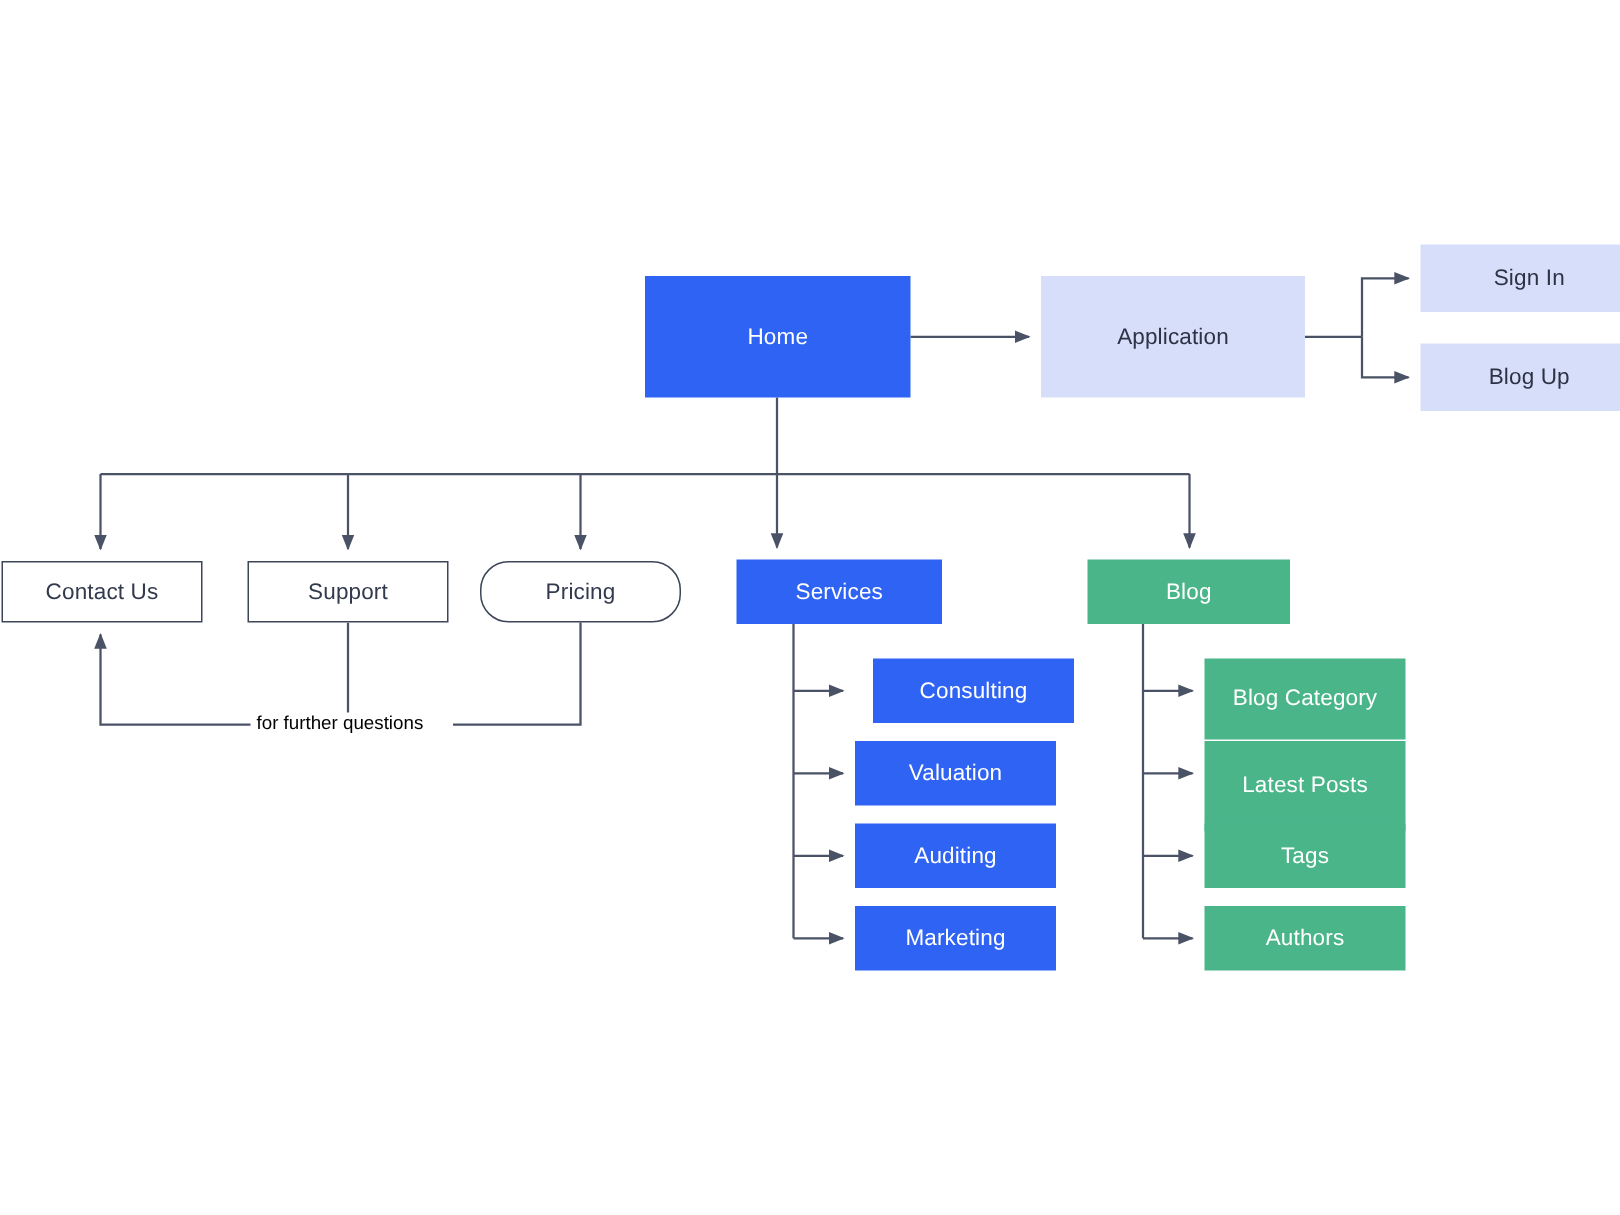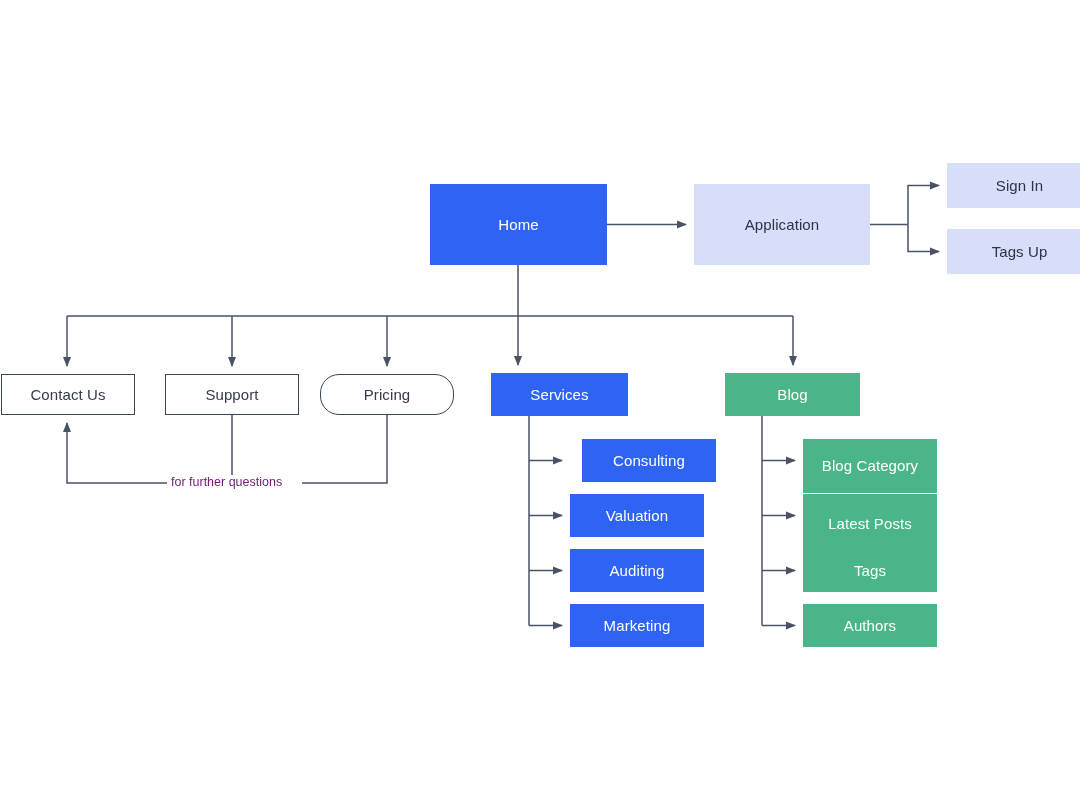--- a/index.html
+++ b/index.html
@@ -48,21 +48,21 @@
     background: #ffffff;
     border: 1.6px solid #3d4559;
     color: #333a4d;
   }
   .node.soft {
     color: #2d3345;
   }
   .edge-label {
     position: absolute;
     font-size: 12.5px;
-    color: #701a75;
+    color: #000000;
     background: #ffffff;
     padding: 0 3px;
     white-space: nowrap;
     z-index: 3;
   }
 </style>
 </head>
 <body>
 
 <div id="canvas">
@@ -114,21 +114,21 @@
 
   <div class="node soft" style="left:694px; top:184px; width:176px; height:81px; background:#d7def9;">
     <span>Application</span>
   </div>
 
   <div class="node soft" style="left:947px; top:163px; width:145px; height:45px; background:#d7def9;">
     <span>Sign In</span>
   </div>
 
   <div class="node soft" style="left:947px; top:229px; width:145px; height:45px; background:#d7def9;">
-    <span>Tags Up</span>
+    <span>Blog Up</span>
   </div>
 
   <div class="node outline" style="left:1px; top:374px; width:134px; height:41px;">
     <span>Contact Us</span>
   </div>
 
   <div class="node outline" style="left:165px; top:374px; width:134px; height:41px;">
     <span>Support</span>
   </div>
 

